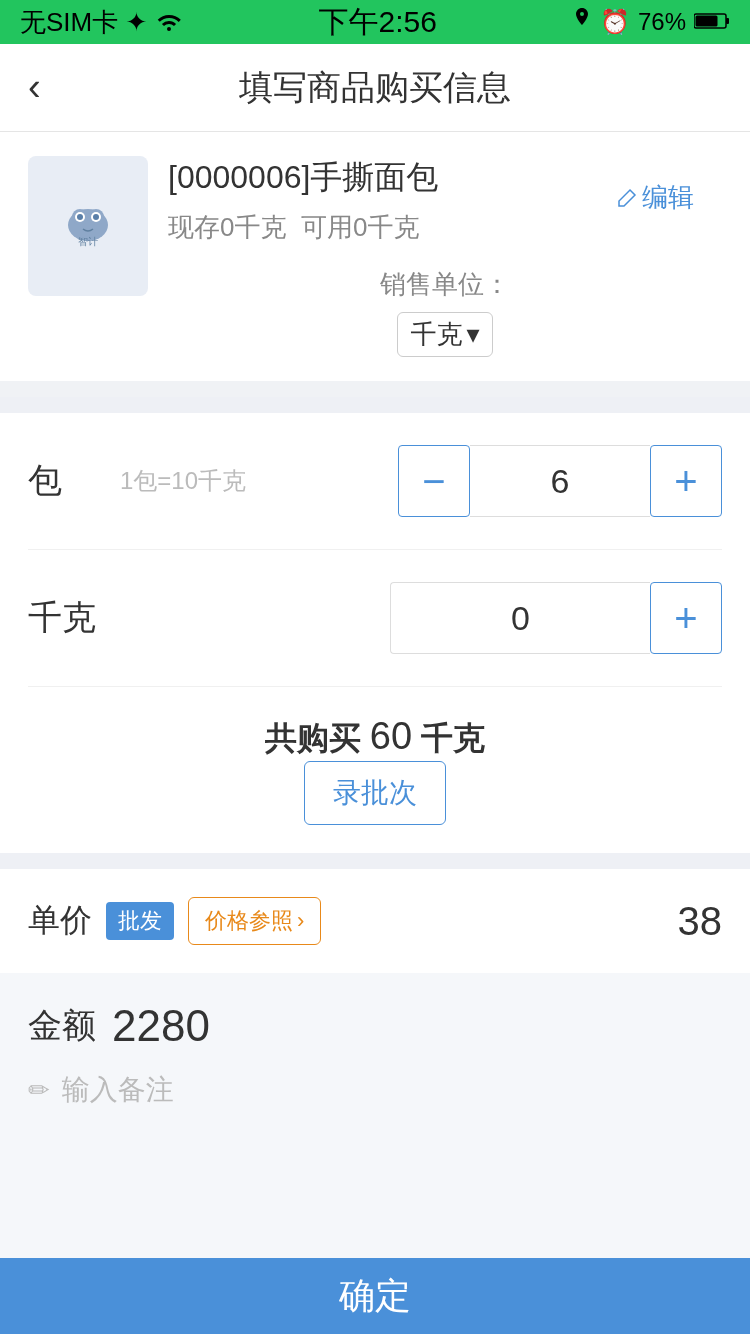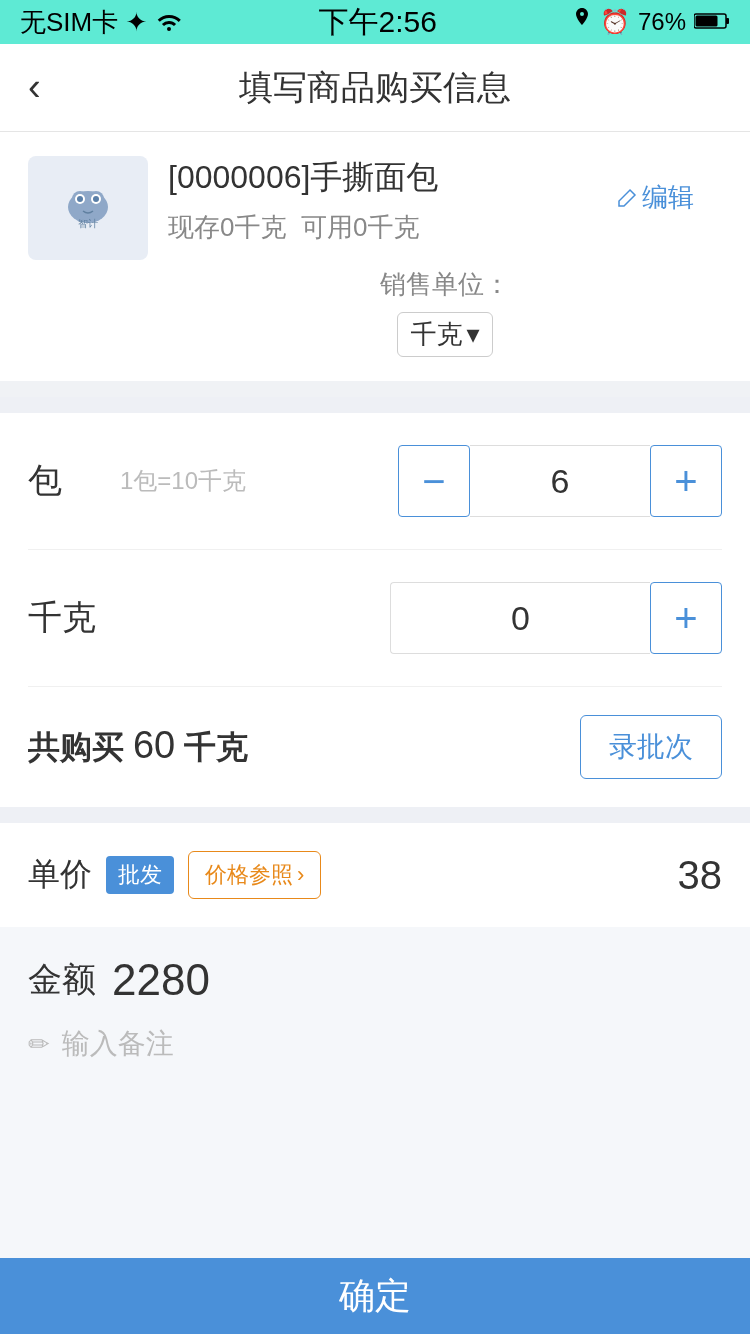--- a/index.html
+++ b/index.html
@@ -9,21 +9,21 @@
       min-height: 1334px;
       font-family: -apple-system, "PingFang SC", "Helvetica Neue", sans-serif;
       background: #f0f2f5;
       display: flex;
       flex-direction: column;
     }
 
     
     .status-bar {
       height: 44px;
-      background: #5eead4;
+      background: #22c55e;
       display: flex;
       align-items: center;
       justify-content: space-between;
       padding: 0 20px;
       font-size: 28px;
     }
     .status-left {
       display: flex;
       align-items: center;
       gap: 8px;
@@ -71,21 +71,21 @@
     .product-card {
       background: #fff;
       padding: 24px 28px;
       display: flex;
       align-items: flex-start;
       gap: 20px;
       margin-bottom: 16px;
     }
     .product-image {
       width: 120px;
-      height: 104px;
+      height: 140px;
       background: #e8edf5;
       border-radius: 8px;
       display: flex;
       align-items: center;
       justify-content: center;
       flex-shrink: 0;
     }
     .product-image-icon {
       font-size: 48px;
       color: #8a9bb5;
@@ -200,20 +200,21 @@
     }
 
     
     .total-section {
       background: #fff;
       padding: 28px;
       display: flex;
       align-items: center;
       justify-content: space-between;
       margin-bottom: 0;
+      flex-direction: column;
     }
     .total-text {
       font-size: 32px;
       color: #333;
     }
     .total-text span {
       font-weight: 600;
     }
     .batch-btn {
       border: 1.5px solid #4a90d9;

